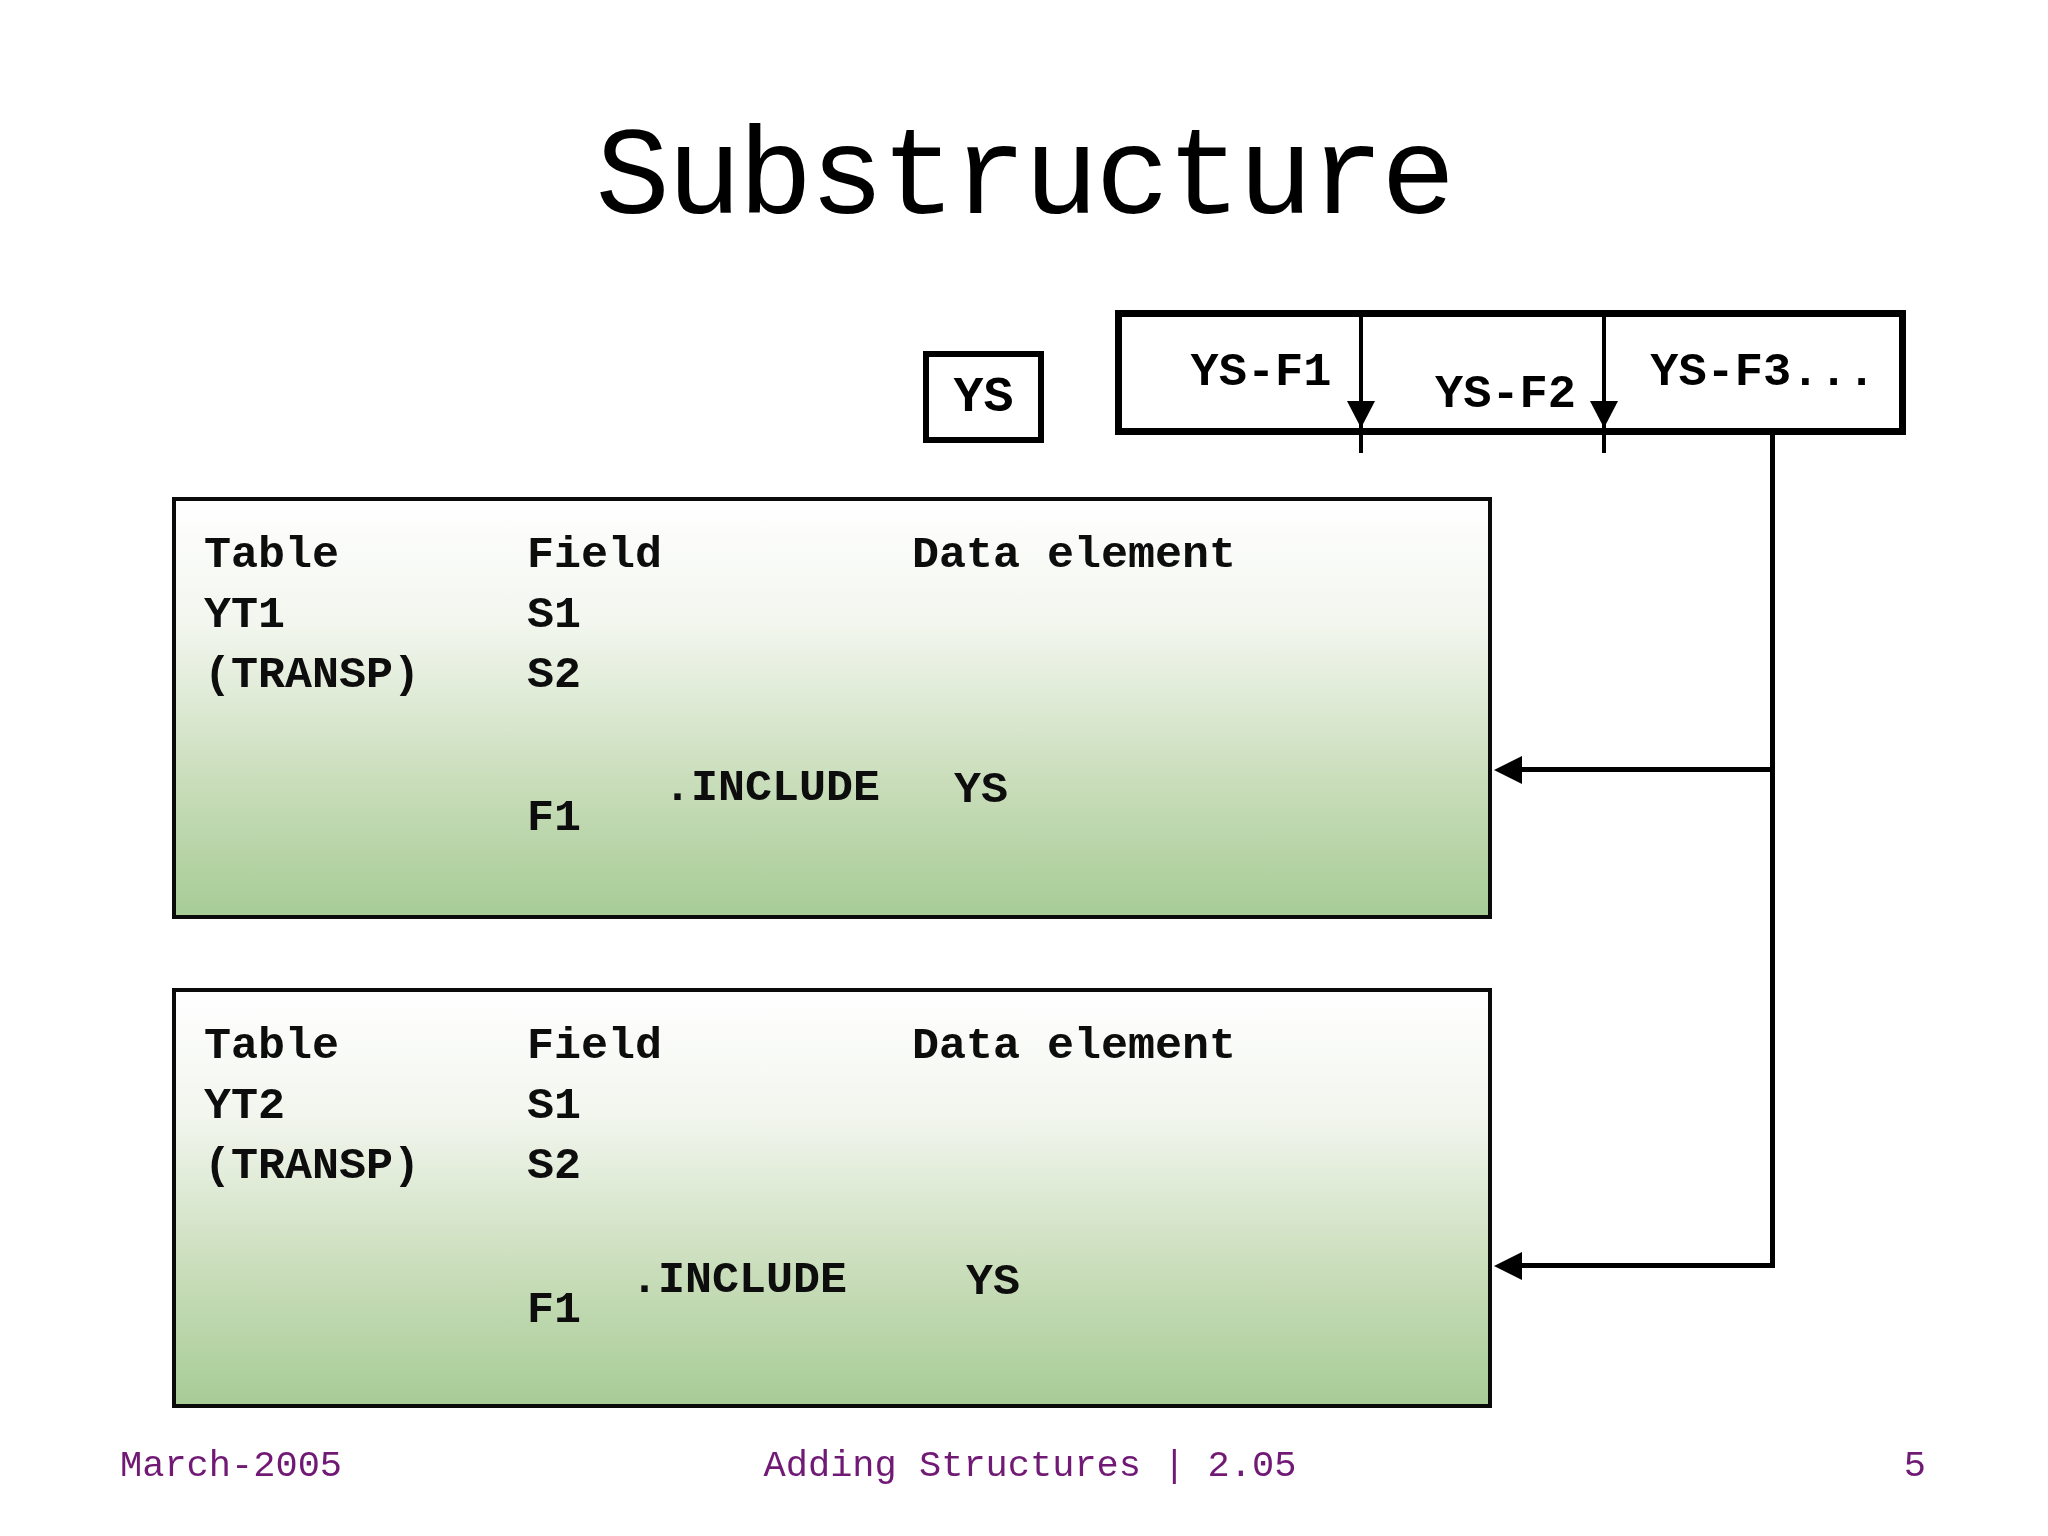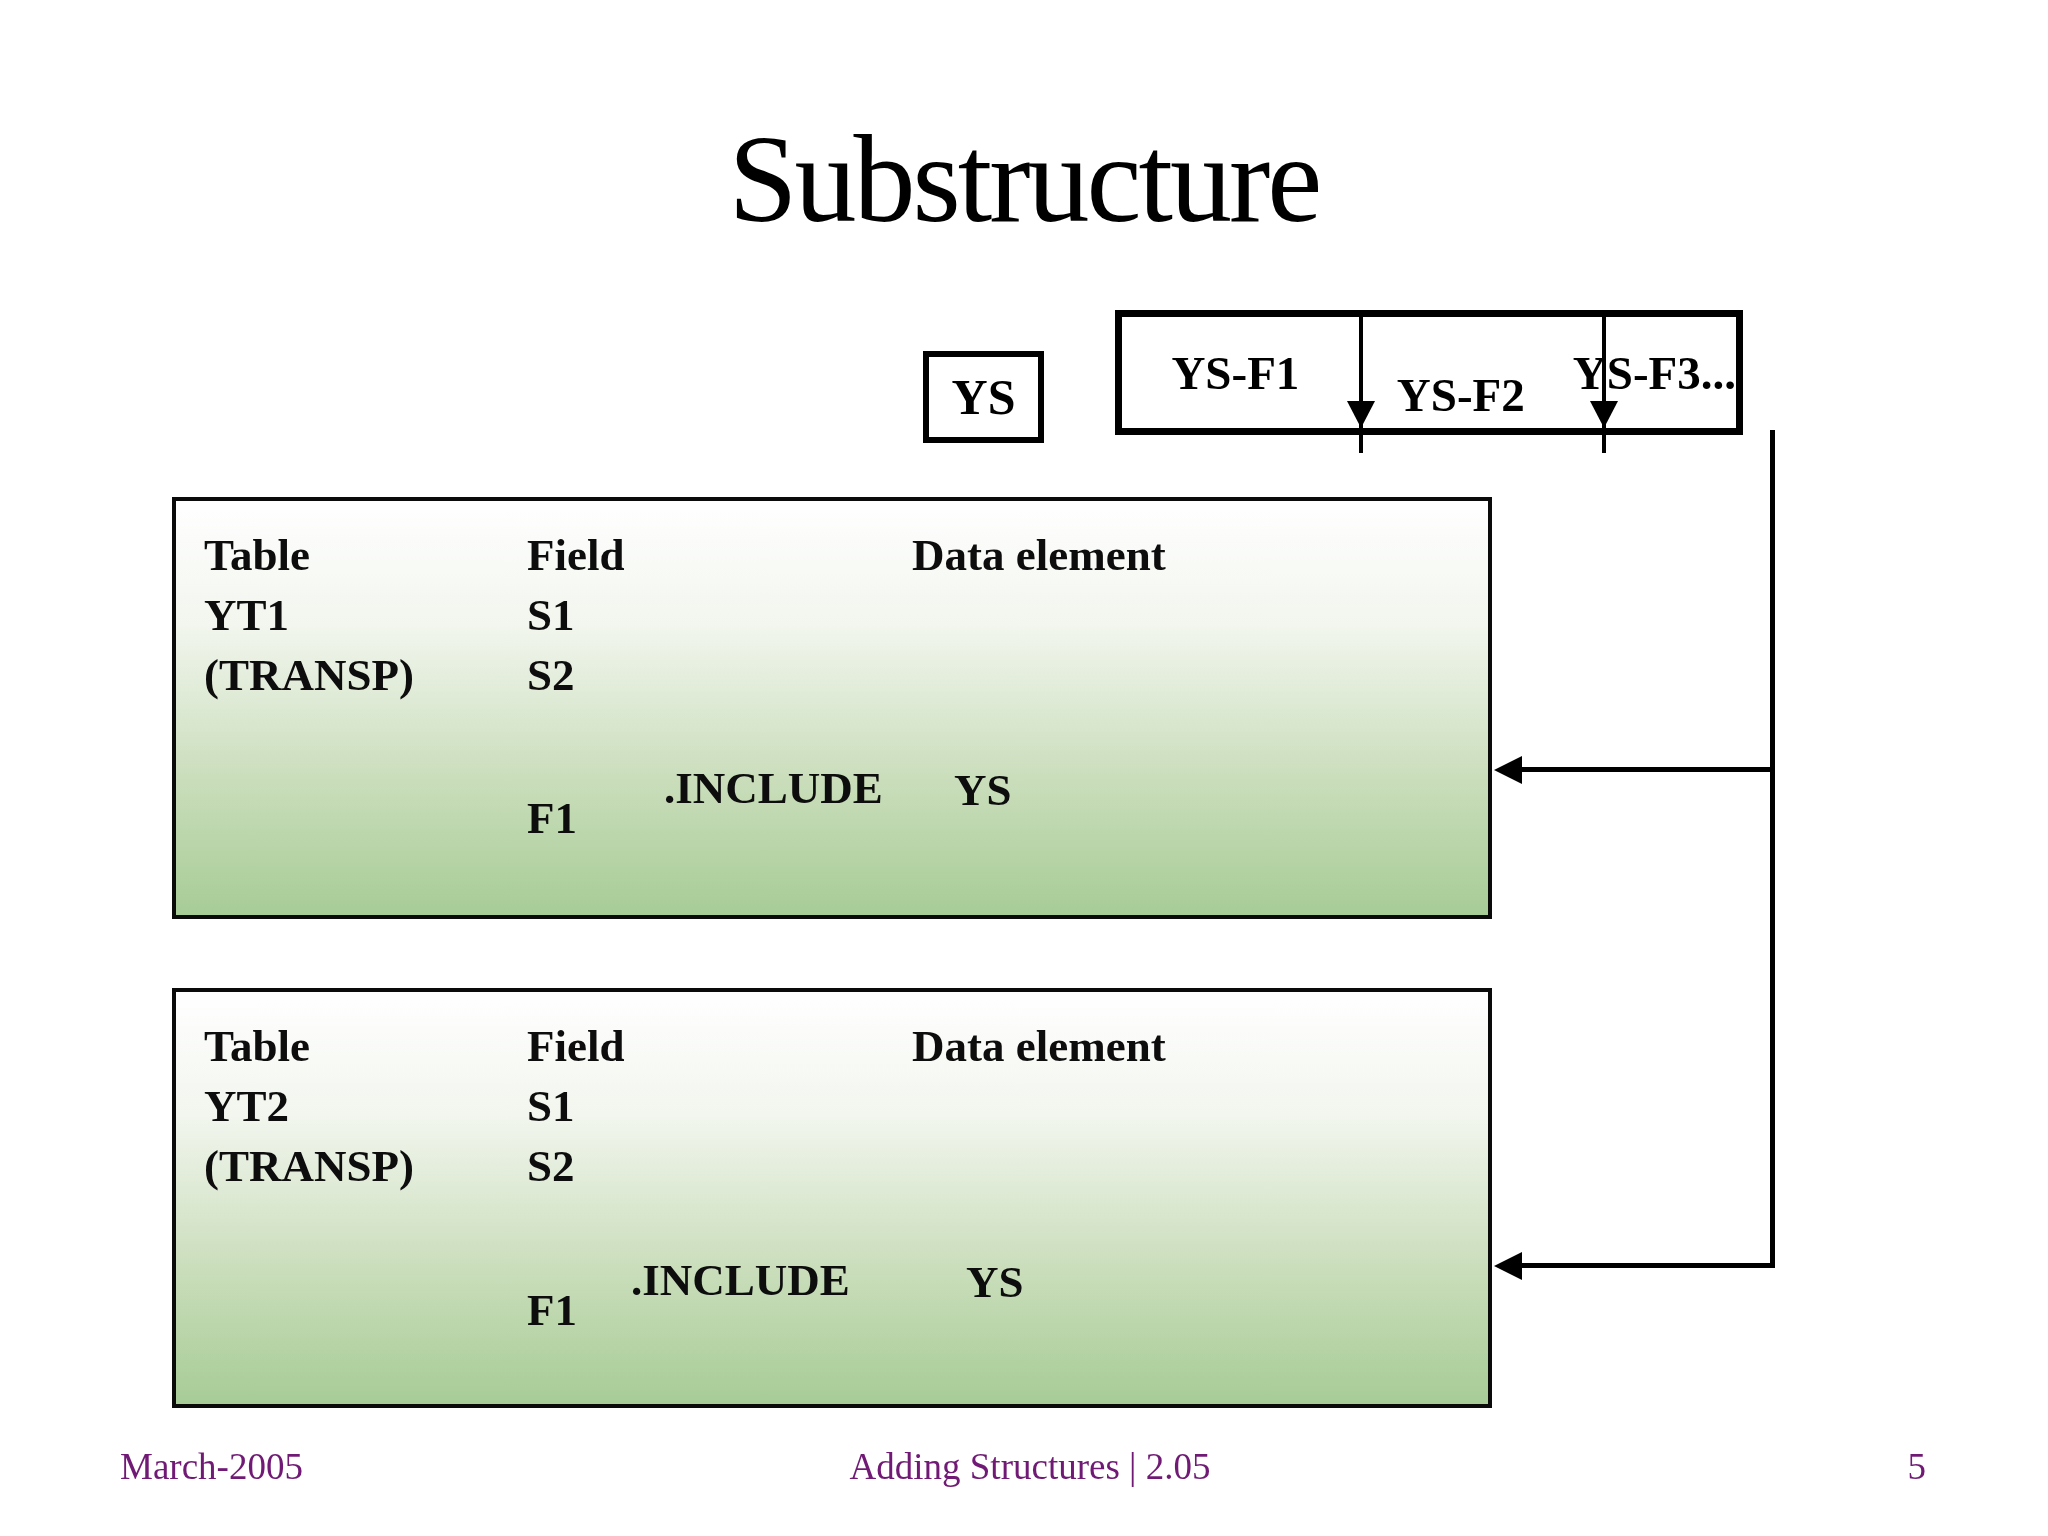--- a/index.html
+++ b/index.html
@@ -1,39 +1,39 @@
 <!DOCTYPE html>
 <html><head>
 <meta charset="utf-8">
 <style>
   html,body{margin:0;padding:0;background:#fff;}
   .slide{
     position:relative;width:2048px;height:1536px;background:#ffffff;overflow:hidden;
-    font-family:Liberation Serif, serif;color:#000;border-radius:17px;
+    font-family:Liberation Mono, monospace;color:#000;border-radius:17px;
   }
   .abs{position:absolute;}
 
   
   .title{
     left:0;top:118px;width:2048px;text-align:center;
     font-size:124px;line-height:1;letter-spacing:-3px;color:#000;
   }
 
   
   .ys-box{
     left:923px;top:351px;width:121px;height:92px;box-sizing:border-box;
     border:6px solid #000;background:#fff;
     display:flex;align-items:center;justify-content:center;
     font-size:50px;font-weight:bold;
   }
 
   
   .ysf-strip{
-    left:1115px;top:310px;width:628px;height:125px;box-sizing:border-box;
-    border:7px solid #000;background:#fff;display:flex;
+    left:1115px;top:310px;width:791px;height:125px;box-sizing:border-box;
+    border:7px solid #000;background:#fff;display:flex;padding-left:16px;
   }
   .ysf-cell{
     display:flex;align-items:center;justify-content:center;
     font-size:47px;font-weight:bold;white-space:nowrap;
   }
   .ysf-cell.c1{width:246px;}
   .ysf-cell.c2{width:243px;margin-top:44px;}
   .ysf-cell.c3{flex:1;}
 
   .vline{background:#000;width:5px;}

